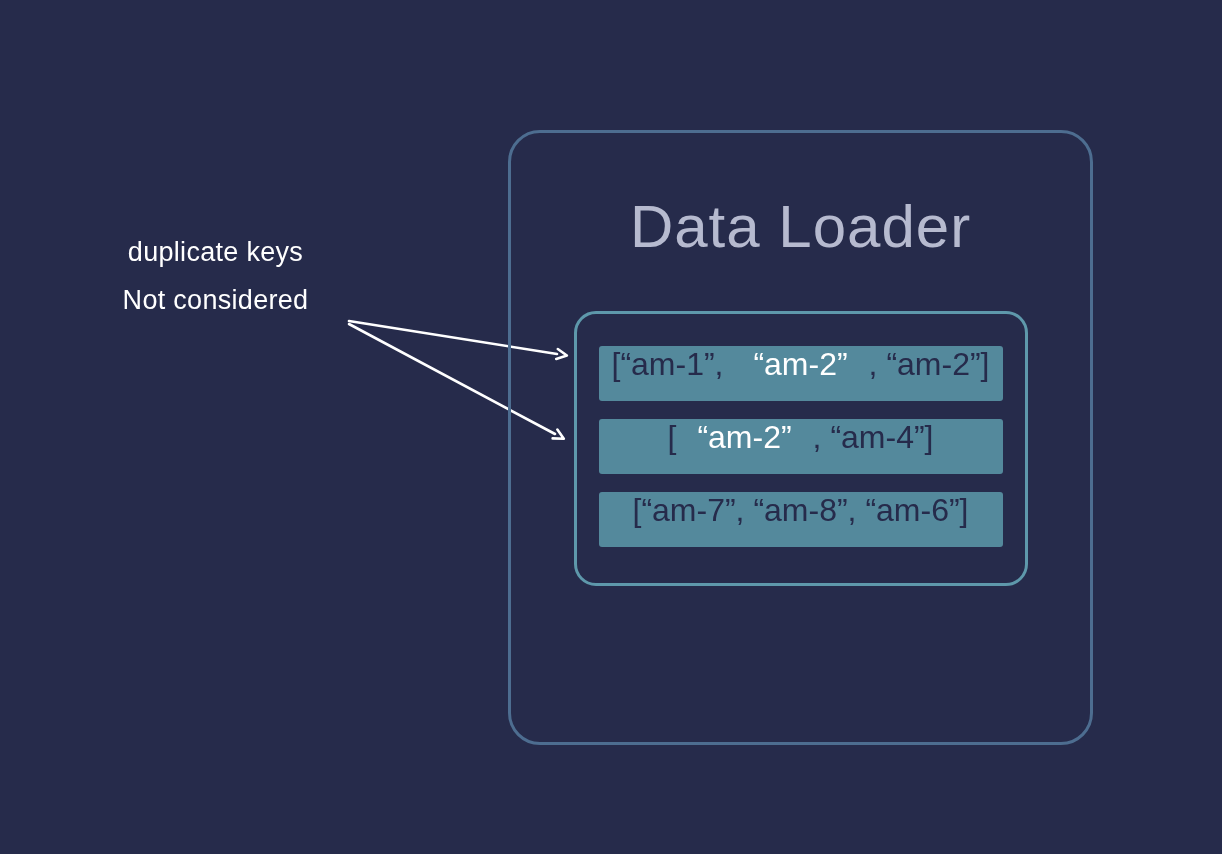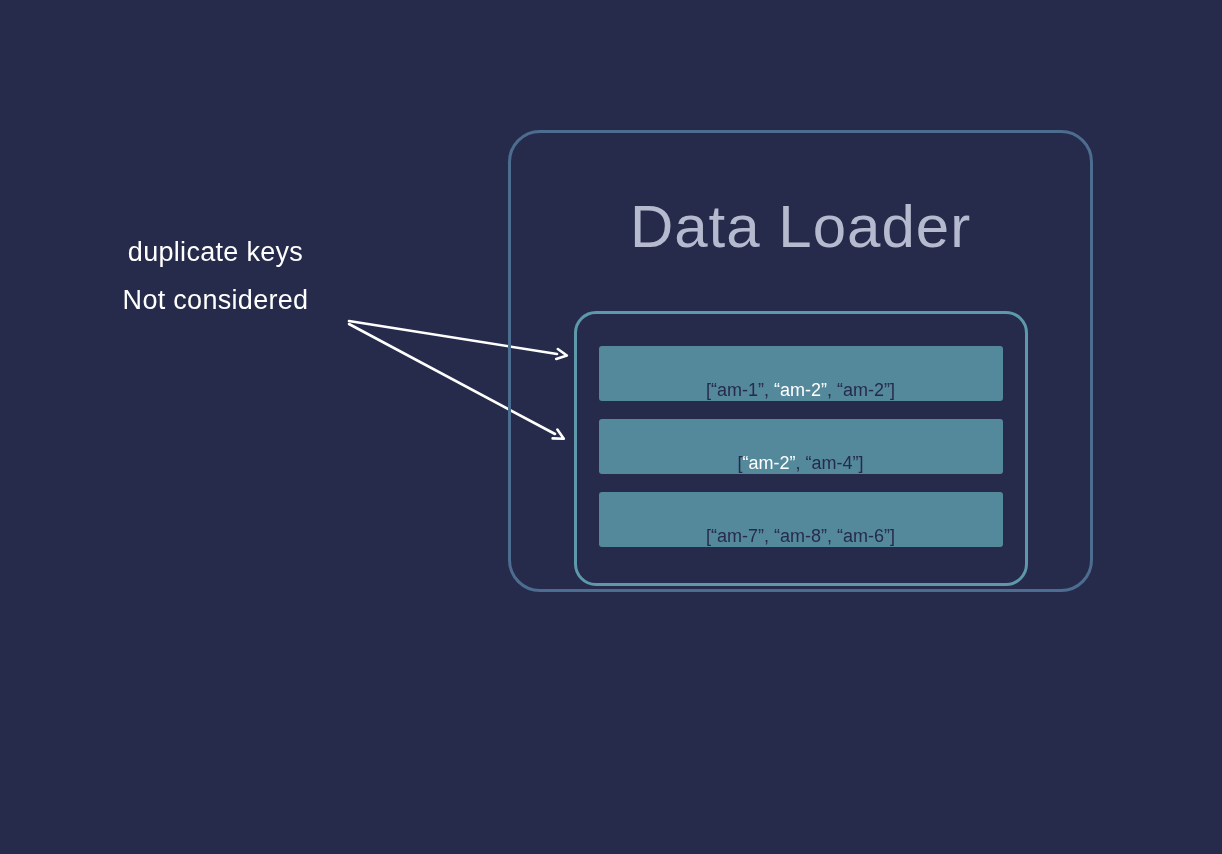--- a/index.html
+++ b/index.html
@@ -27,21 +27,21 @@
     position:absolute;left:78px;top:228px;width:275px;
     text-align:center;color:var(--annotation-text);
     font-size:27px;line-height:48px;font-weight:400;
     letter-spacing:0.3px;
   }
   .arrows{
     position:absolute;left:0;top:0;width:1222px;height:854px;
     pointer-events:none;
   }
   .outer-box{
-    position:absolute;left:508px;top:130px;width:585px;height:462px;
+    position:absolute;left:508px;top:130px;width:585px;height:615px;
     border:3px solid var(--outer-border);
     border-radius:32px;
     padding-top:58px;
   }
   .loader-title{
     text-align:center;
     color:var(--title);
     font-size:60px;line-height:72px;font-weight:400;
     letter-spacing:1px;
   }
@@ -50,23 +50,24 @@
     width:454px;height:275px;
     border:3px solid var(--inner-border);
     border-radius:22px;
     padding:32px 22px 36px 22px;
     display:flex;flex-direction:column;gap:18px;
   }
   .key-row{
     height:56px;
     background:var(--bar-fill);
     border-radius:3px;
-    display:flex;align-items:flex-end;justify-content:center;
-    font-size:18px;color:var(--key-text);font-weight:400;
+    display:flex;align-items:flex-start;justify-content:center;
+    font-size:32px;color:var(--key-text);font-weight:400;
     white-space:pre;
+    gap:21px;
   }
   .key-row .seg.bold{
     font-weight:400;color:var(--highlight-text);
   }
 </style>
 </head>
 <body>
 
 <div class="canvas">
 

